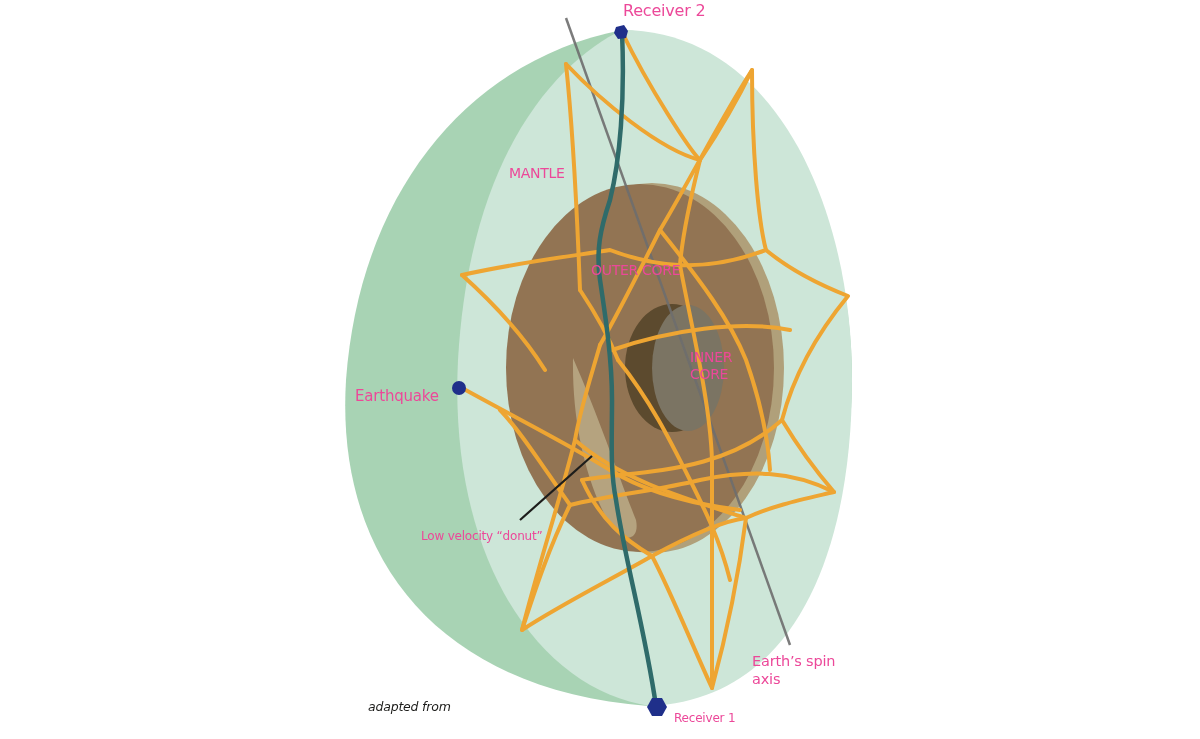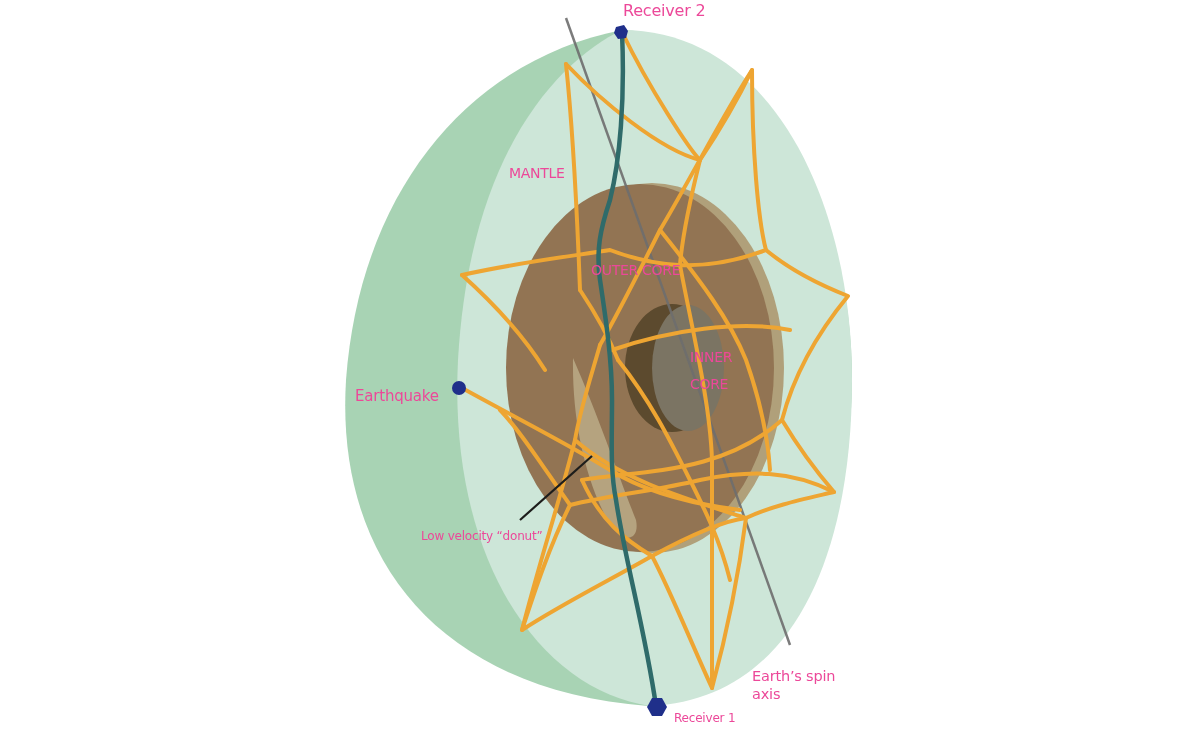--- a/index.html
+++ b/index.html
@@ -132,28 +132,29 @@
 </svg>
 
 <div class="label" style="left:623px; top:3px; font-size:16px;">Receiver 2</div>
 
 <div class="label caps" style="left:509px; top:166px;text-align:center;">MANTLE</div>
 
 <div class="label caps" style="left:591px; top:263px;">OUTER CORE</div>
 
 <div class="label caps center" style="left:690px; top:350px;">
   <div>INNER</div>
-  <div style="margin-top:12px;">CORE</div>
+  <div style="margin-top:2px;">CORE</div>
 </div>
 
 <div class="label" style="left:355px; top:389px;">Earthquake</div>
 
 <div class="label" style="left:421px; top:530px; font-size:12px;">Low velocity “donut”</div>
 
-<div class="label center" style="left:752px; top:654px; font-size:14.5px;margin-top:15px;">
+<div class="label center" style="left:752px; top:654px; font-size:14.5px;">
   <div>Earth’s spin</div>
   <div style="margin-top:3px;">axis</div>
 </div>
 
 <div class="label" style="left:674px; top:712px; font-size:12px;">Receiver 1</div>
 
 <div class="label credit" style="left:368px; top:699px;">
+  <div>adapted from</div>
 </div>
 
 </body></html>

